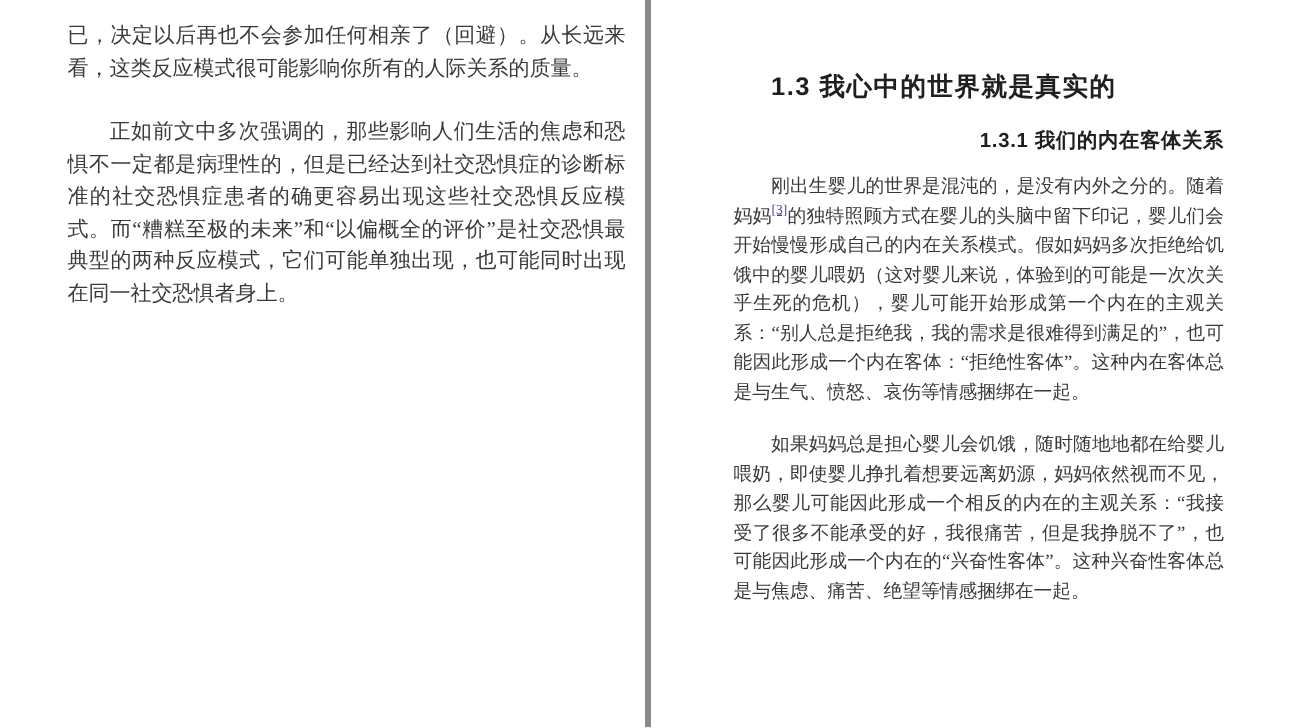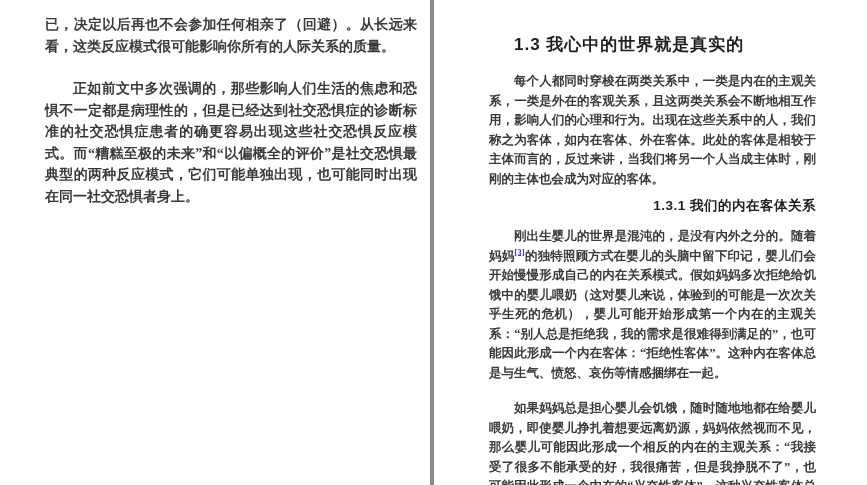--- a/index.html
+++ b/index.html
@@ -39,38 +39,37 @@
     position: absolute;
     left: 430px;
     top: 0;
     width: 4px;
     height: 485px;
     background: #8a8a8a;
   }
   p.body-text {
     margin: 0;
     padding: 0;
-    font-weight: bold;
   }
   p.indent {
     text-indent: 2em;
   }
   p.gap-before {
     margin-top: 21px;
   }
   .page-right p.gap-before {
     margin-top: 16px;
   }
   .section-heading {
     font-family: "Liberation Sans", "DejaVu Sans", sans-serif;
     font-weight: bold;
     font-size: 17px;
     line-height: 22px;
     color: #1f1f1f;
-    margin: 3px 0 16px 0;
+    margin: 16px 0 16px 0;
     padding-left: 25px;
     text-align: left;
     letter-spacing: 1px;
   }
   .subsection-heading {
     font-family: "Liberation Sans", "DejaVu Sans", sans-serif;
     font-weight: bold;
     font-size: 13.5px;
     line-height: 18px;
     color: #1f1f1f;
@@ -96,21 +95,20 @@
   <div class="page page-left">
     <p class="body-text">已，决定以后再也不会参加任何相亲了（回避）。从长远来看，这类反应模式很可能影响你所有的人际关系的质量。</p>
     <p class="body-text indent gap-before">正如前文中多次强调的，那些影响人们生活的焦虑和恐惧不一定都是病理性的，但是已经达到社交恐惧症的诊断标准的社交恐惧症患者的确更容易出现这些社交恐惧反应模式。而“糟糕至极的未来”和“以偏概全的评价”是社交恐惧最典型的两种反应模式，它们可能单独出现，也可能同时出现在同一社交恐惧者身上。</p>
   </div>
 
   <div class="divider"></div>
 
   <div class="page page-right">
     <h2 class="section-heading">1.3 我心中的世界就是真实的</h2>
 
-    <p class="body-text indent">每个人都同时穿梭在两类关系中，一类是内在的主观关系，一类是外在的客观关系，且这两类关系会不断地相互作用，影响人们的心理和行为。出现在这些关系中的人，我们称之为客体，如内在客体、外在客体。此处的客体是相较于主体而言的，反过来讲，当我们将另一个人当成主体时，刚刚的主体也会成为对应的客体。</p>
 
     <h3 class="subsection-heading">1.3.1 我们的内在客体关系</h3>
 
     <p class="body-text indent"><span>刚出生婴儿的世界是混沌的，是没有内外之分的。随着妈妈</span><a class="footnote-link">[3]</a><span>的独特照顾方式在婴儿的头脑中留下印记，婴儿们会开始慢慢形成自己的内在关系模式。假如妈妈多次拒绝给饥饿中的婴儿喂奶（这对婴儿来说，体验到的可能是一次次关乎生死的危机），婴儿可能开始形成第一个内在的主观关系：“别人总是拒绝我，我的需求是很难得到满足的”，也可能因此形成一个内在客体：“拒绝性客体”。这种内在客体总是与生气、愤怒、哀伤等情感捆绑在一起。</span></p>
 
     <p class="body-text indent gap-before">如果妈妈总是担心婴儿会饥饿，随时随地地都在给婴儿喂奶，即使婴儿挣扎着想要远离奶源，妈妈依然视而不见，那么婴儿可能因此形成一个相反的内在的主观关系：“我接受了很多不能承受的好，我很痛苦，但是我挣脱不了”，也可能因此形成一个内在的“兴奋性客体”。这种兴奋性客体总是与焦虑、痛苦、绝望等情感捆绑在一起。</p>
   </div>
 
 </div>
 

